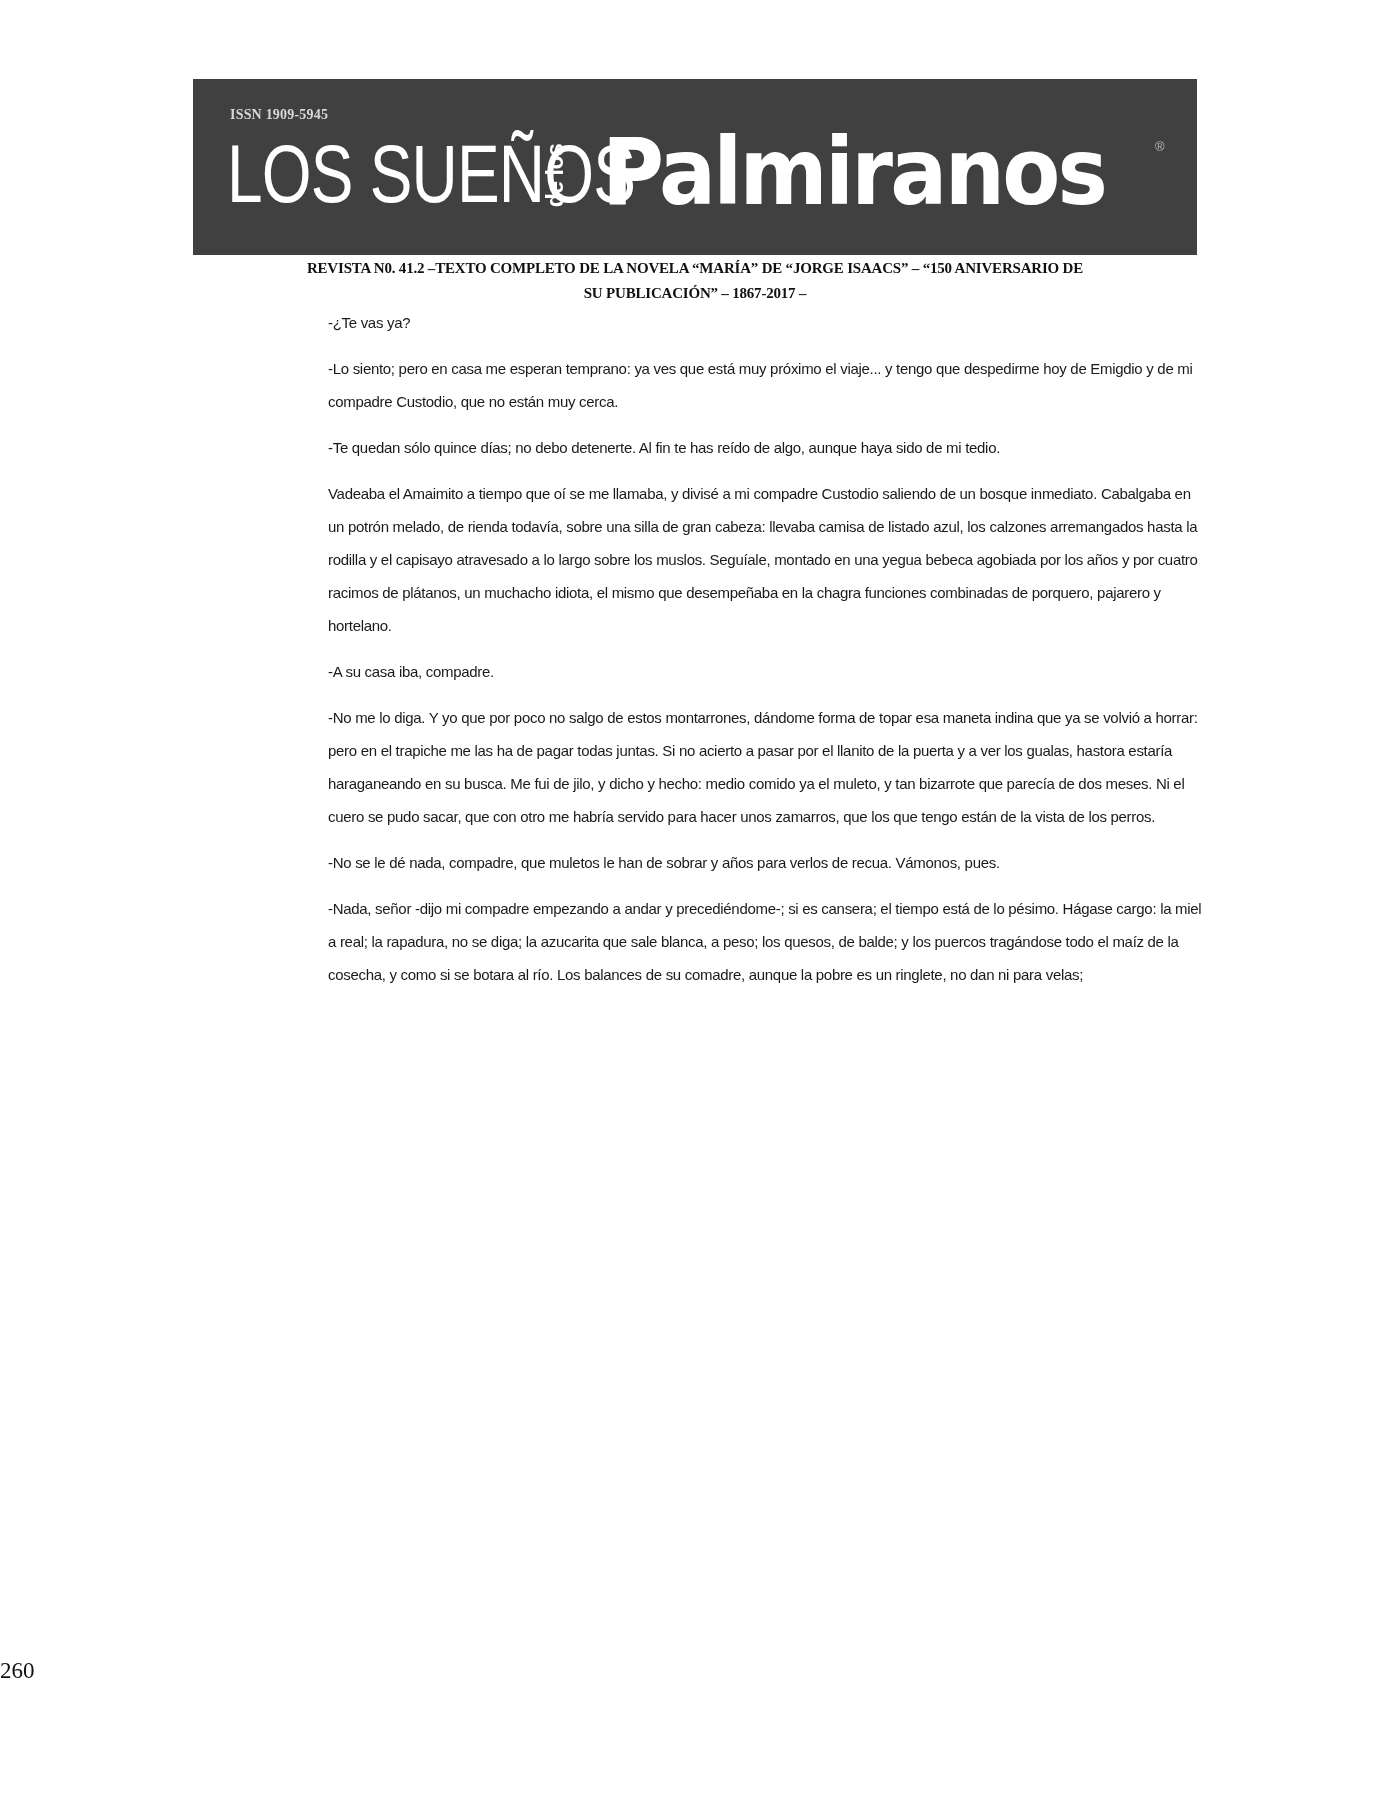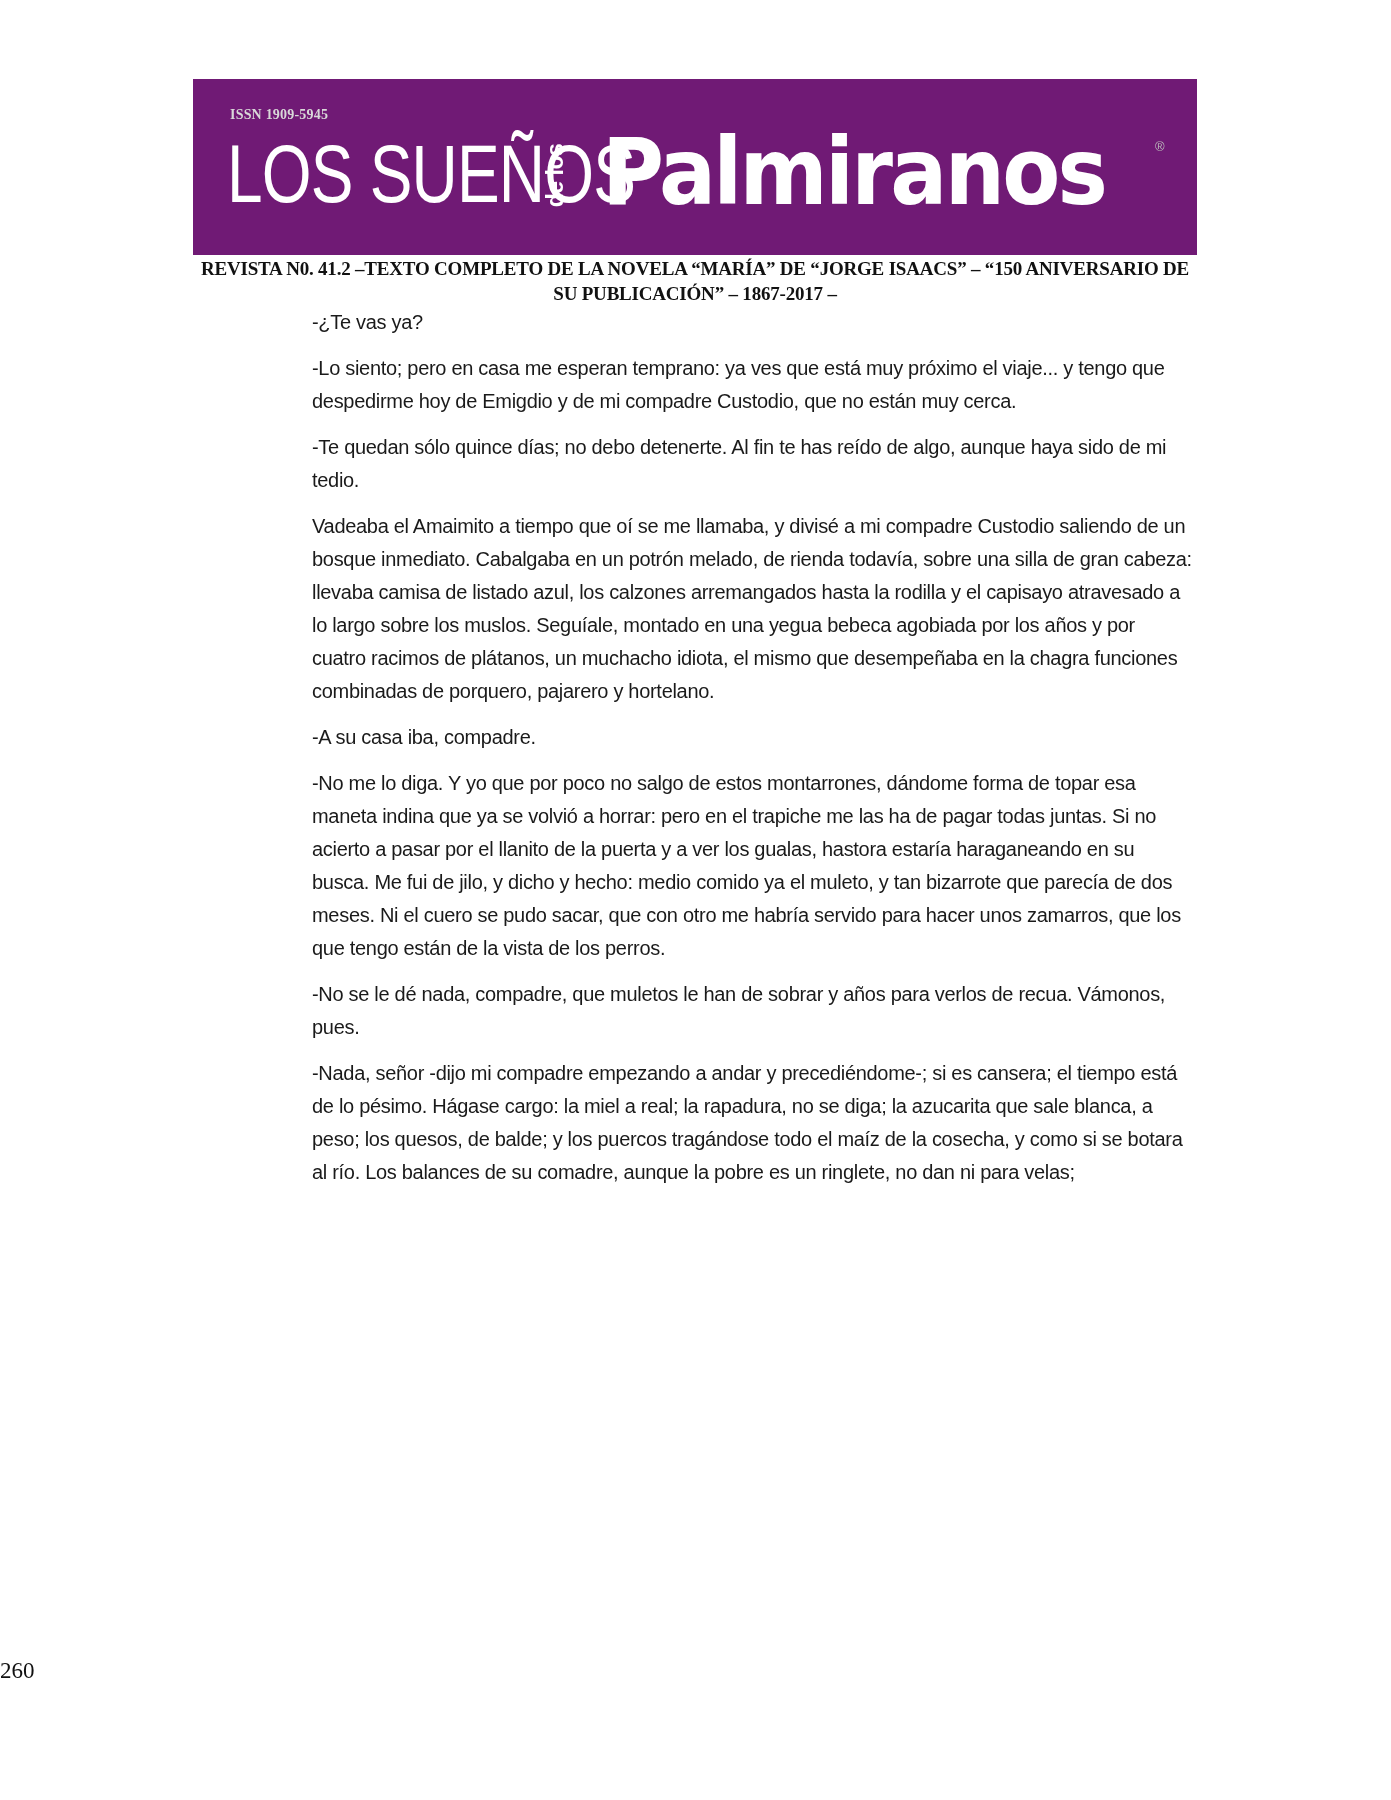--- a/index.html
+++ b/index.html
@@ -1,19 +1,19 @@
 <!DOCTYPE html>
 <html><head>
 <meta charset="utf-8">
 <style>
   html, body { margin: 0; padding: 0; background: #ffffff; }
   body { width: 1391px; height: 1800px; position: relative; overflow: hidden; }
   .banner {
     position: absolute; left: 193px; top: 79px; width: 1004px; height: 176px;
-    background: #701a75;
+    background: #404040;
   }
   .issn {
     position: absolute; left: 37px; top: 28px;
     font-family: "Liberation Serif", serif; font-weight: bold;
     font-size: 14px; color: #d8d8d8; letter-spacing: 0.2px;
   }
   .logo-sueños {
     position: absolute; left: 34px; top: 50px;
     font-family: "Liberation Sans", sans-serif; font-weight: normal;
     font-size: 82px; line-height: 90px; color: #ffffff;
@@ -32,27 +32,27 @@
     font-size: 92px; line-height: 100px; color: #ffffff; letter-spacing: -3px;
     transform: scaleX(0.92); transform-origin: left top;
   }
   .logo-reg {
     position: absolute; left: 962px; top: 60px;
     font-family: "Liberation Sans", sans-serif; font-size: 13px; color: #bbbbbb;
   }
   .subtitle {
     position: absolute; left: 193px; top: 256px; width: 1004px;
     font-family: "Liberation Serif", serif; font-weight: bold;
-    font-size: 19px; line-height: 25px; color: #111111; text-align: center;
+    font-size: 15px; line-height: 25px; color: #111111; text-align: center;
     letter-spacing: -0.2px;
   }
   .body-text {
-    position: absolute; left: 312px; top: 306px; width: 880px;
+    position: absolute; left: 328px; top: 306px; width: 880px;
     font-family: "Liberation Sans", sans-serif;
-    font-size: 20px; line-height: 33px; color: #1a1a1a;
+    font-size: 15px; line-height: 33px; color: #1a1a1a;
     letter-spacing: -0.3px;
   }
   .body-text p { margin: 0 0 13px 0; }
   .page-num {
     position: absolute; left: 0; top: 1658px; width: 1391px; 
     font-family: "Liberation Serif", serif; font-size: 23px; color: #111111;
   }
 </style>
 </head>
 <body>

